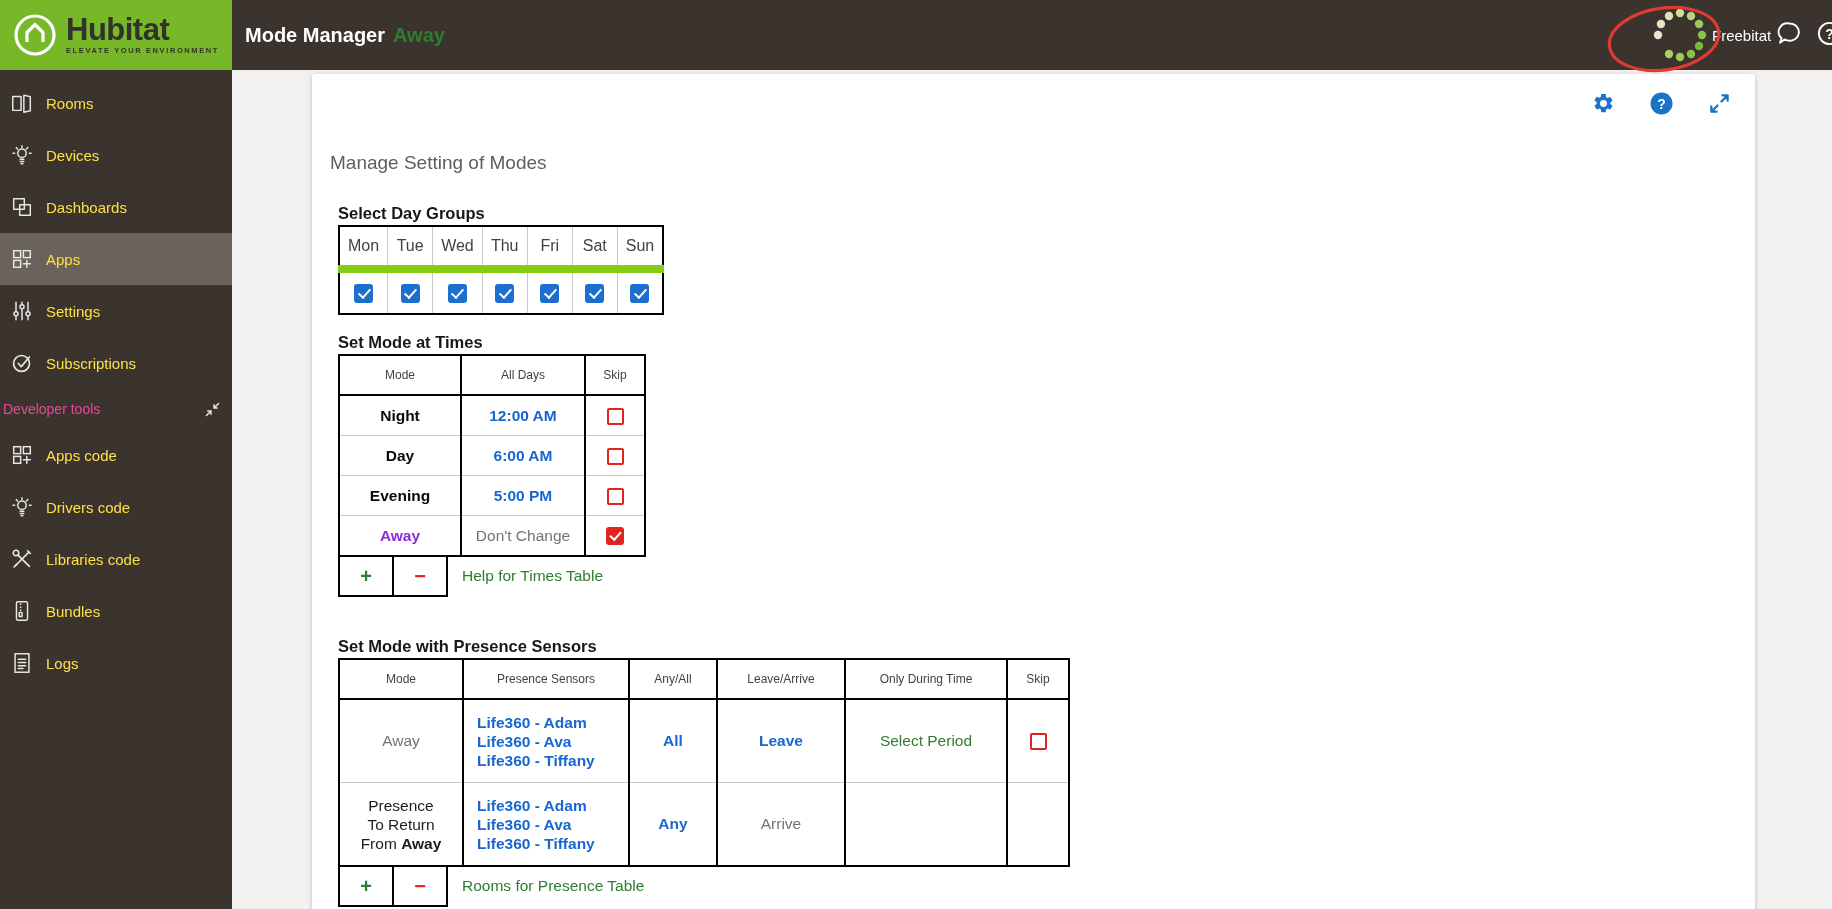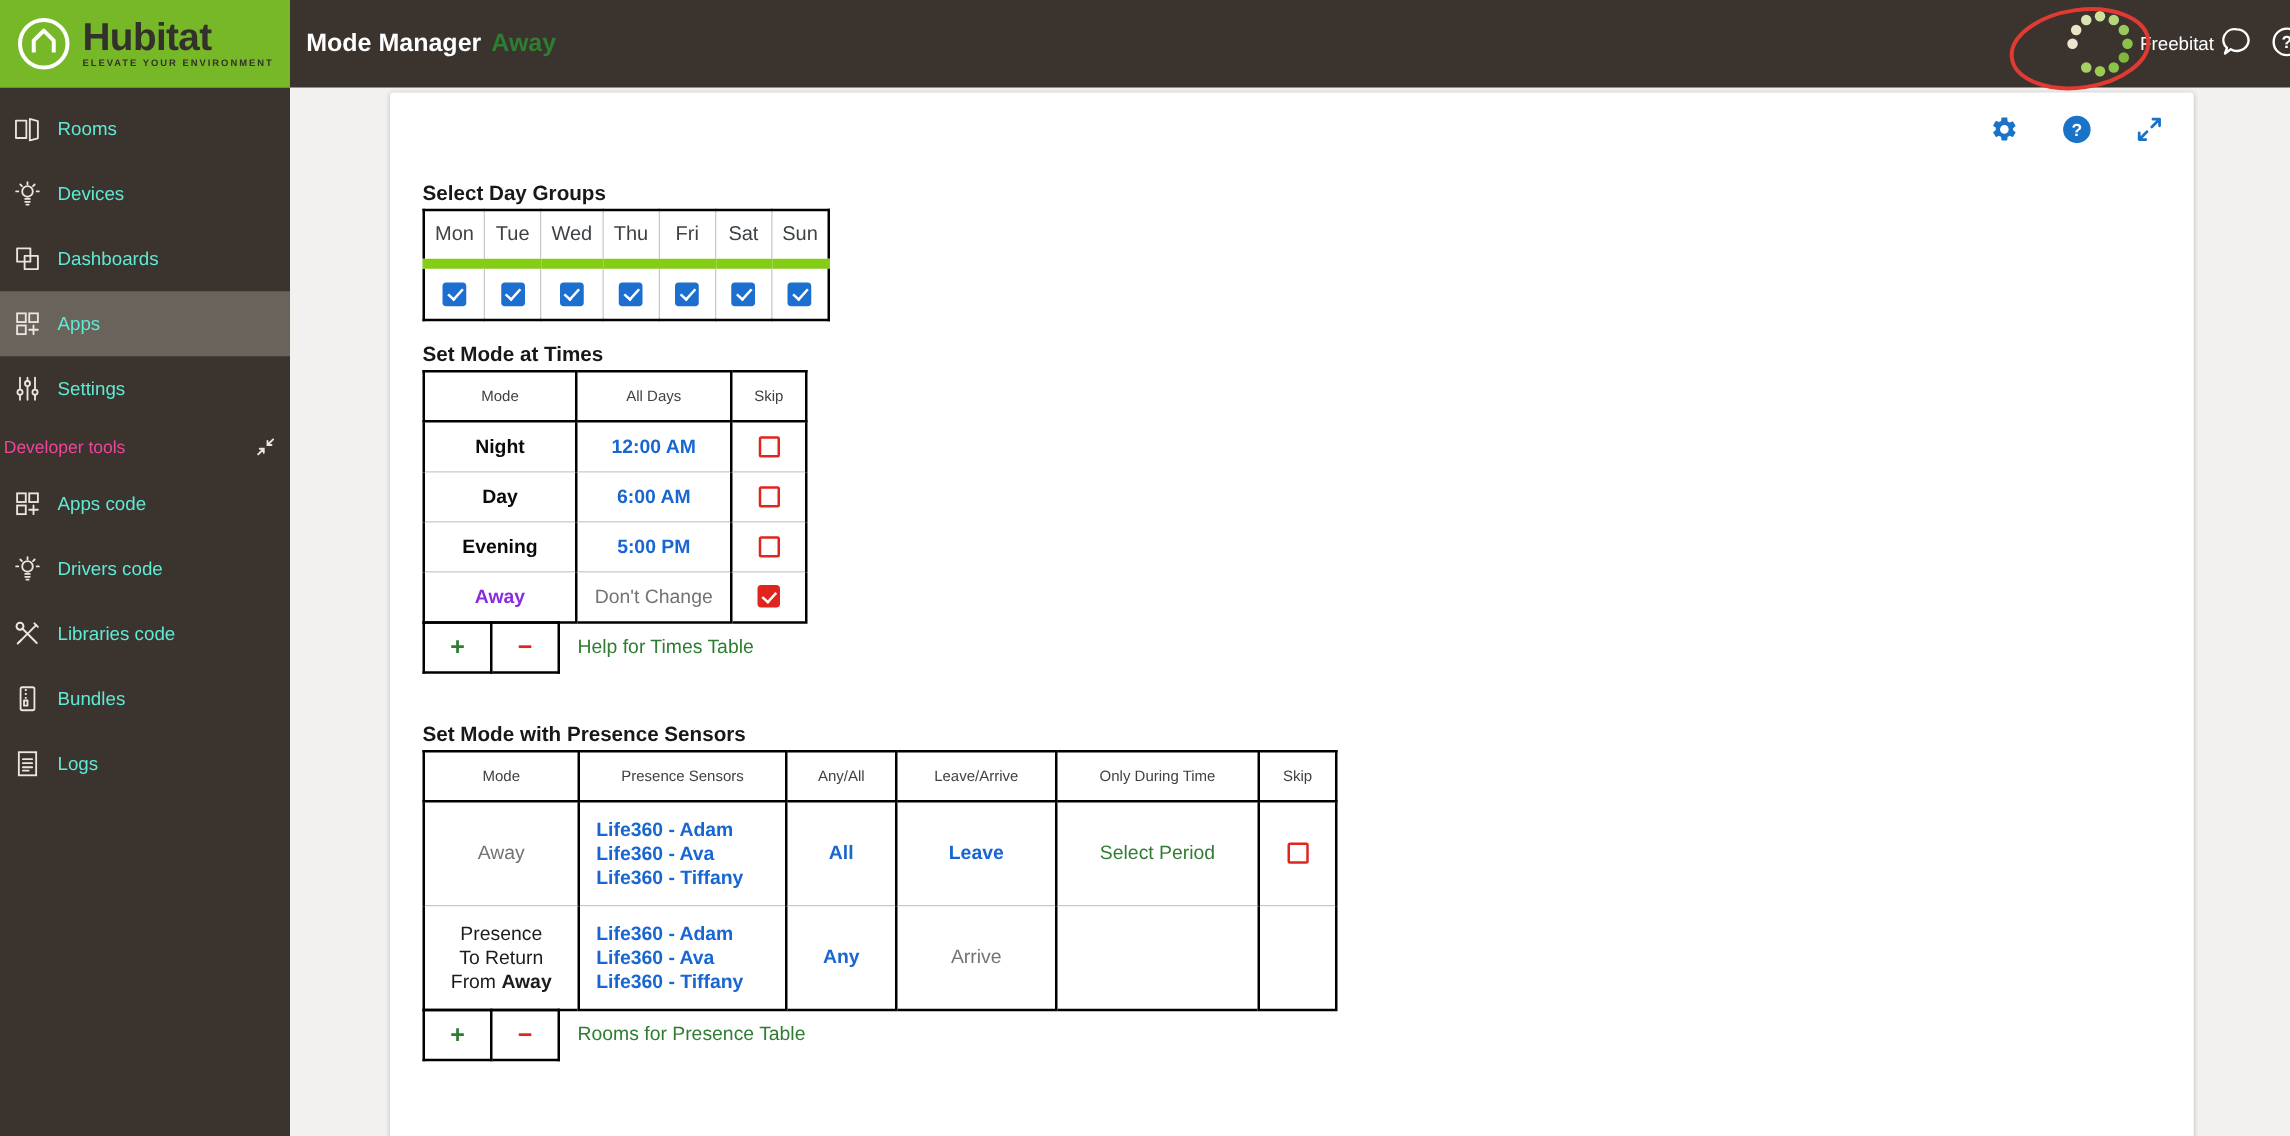--- a/index.html
+++ b/index.html
@@ -16,21 +16,21 @@
   .page-title .mode-green{color:#2e7d32;margin-left:8px;}
   .hubname{position:absolute;left:1712px;top:0;height:70px;display:flex;align-items:center;
     color:#fff;font-size:15px;cursor:pointer;}
   .hdr-ic{position:absolute;top:20px;cursor:pointer;}
   .spinner{position:absolute;left:1649px;top:6px;z-index:3;}
   .red-annot{position:absolute;left:1601px;top:1px;z-index:6;pointer-events:none;}
   
   .sidebar{position:absolute;left:0;top:70px;width:232px;height:839px;background:#3b332e;
     padding-top:7px;box-sizing:border-box;z-index:1;}
   .side-item{height:52px;display:flex;align-items:center;padding-left:10px;gap:12px;
-    color:#5eead4;font-size:15px;cursor:pointer;}
+    color:#fde047;font-size:15px;cursor:pointer;}
   .side-item.active{background:#6a635c;}
   .side-icon{width:24px;height:24px;flex:0 0 24px;}
   .side-section{height:40px;display:flex;align-items:center;padding-left:3px;
     color:#ec4899;font-size:14px;position:relative;}
   .collapse-ic{position:absolute;right:12px;top:13px;cursor:pointer;}
   
   .main{position:absolute;left:232px;top:70px;width:1600px;height:839px;background:#f2f1f0;}
   .card{position:absolute;left:80px;top:4px;width:1443px;height:960px;background:#fff;
     border-radius:3px;box-shadow:0 1px 4px rgba(0,0,0,.22);padding-top:16px;box-sizing:border-box;}
   .card-toolbar{display:flex;justify-content:flex-end;align-items:center;gap:35px;
@@ -156,20 +156,27 @@
   </div>
   <div class="side-item">
     <svg class="side-icon" viewBox="0 0 26 26" fill="none" stroke="#e9e5e0" stroke-width="1.6" stroke-linecap="round">
       <path d="M6.5 3.5 v19 M13 3.5 v19 M19.5 3.5 v19"></path>
       <circle cx="6.5" cy="16" r="2.2" fill="#3b332e"></circle>
         <circle cx="13" cy="8.5" r="2.2" fill="#3b332e"></circle>
       <circle cx="19.5" cy="16" r="2.2" fill="#3b332e"></circle>
     </svg>
     <span>Settings</span>
   </div>
+  <div class="side-item">
+    <svg class="side-icon" viewBox="0 0 26 26" fill="none" stroke="#e9e5e0" stroke-width="1.8" stroke-linecap="round" stroke-linejoin="round">
+      <circle cx="12.5" cy="13.5" r="8.6"></circle>
+        <path d="M9 13.5 l3.2 3.4 L21 6.5"></path>
+    </svg>
+    <span>Subscriptions</span>
+  </div>
 
   <div class="side-section">
     <span>Developer tools</span>
     <svg class="collapse-ic" width="15" height="15" viewBox="0 0 15 15" fill="none" stroke="#e9e5e0" stroke-width="1.5" stroke-linecap="round">
       <path d="M13.5 1.5 L9 6 M9 2.8 V6 H12.2"></path>
         <path d="M1.5 13.5 L6 9 M2.8 9 H6 V12.2"></path>
     </svg>
   </div>
 
   <div class="side-item">
@@ -226,20 +233,21 @@
       <svg class="tb-ic" width="23" height="23" viewBox="0 0 23 23">
         <circle cx="11.5" cy="11.5" r="11" fill="#1a73c9"></circle>
         <text x="11.5" y="16.5" text-anchor="middle" font-size="14" font-weight="bold" fill="#fff" font-family="Liberation Sans, sans-serif">?</text>
       </svg>
       <svg class="tb-ic" width="23" height="23" viewBox="0 0 24 24" fill="none" stroke="#1a73c9" stroke-width="2.3" stroke-linecap="round" stroke-linejoin="round">
         <path d="M14 10 L20.5 3.5 M15 3.5 h5.5 v5.5"></path>
           <path d="M10 14 L3.5 20.5 M3.5 15 v5.5 h5.5"></path>
       </svg>
     </div>
 
+    <h1 class="heading">Manage Setting of Modes</h1>
 
     <div class="sec-label">Select Day Groups</div>
     <table class="daytab">
       <tbody>
           <tr>
         <th>Mon</th>
         <th>Tue</th>
         <th>Wed</th>
         <th>Thu</th>
         <th>Fri</th>

